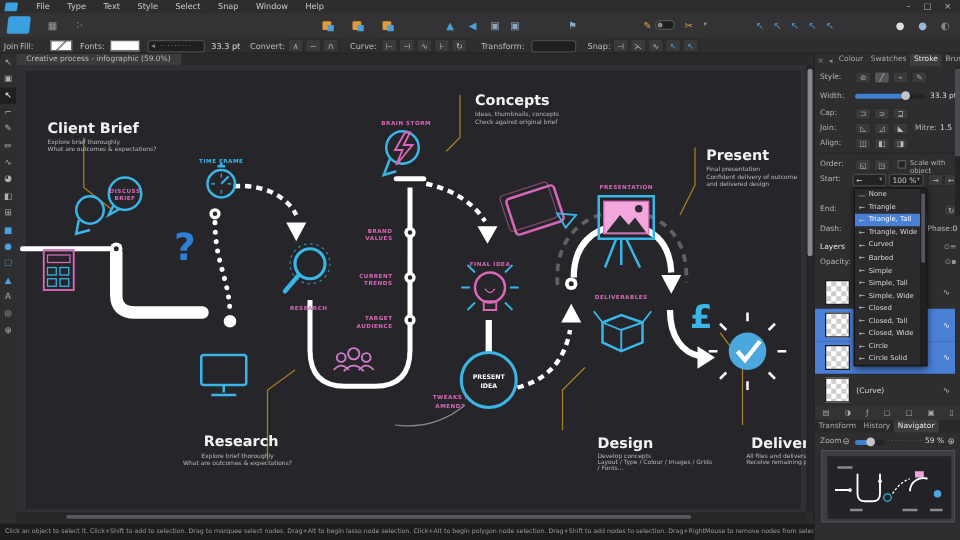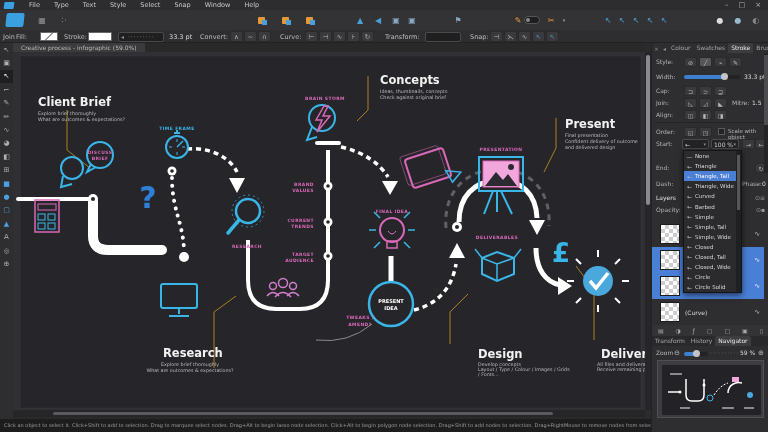--- a/index.html
+++ b/index.html
@@ -191,21 +191,21 @@
     <div class="tbtn gl" style="left:730px;color:#9ab8d0" data-g="●"></div>
     <div class="tbtn gl" style="left:748px;color:#8a8a8a" data-g="◐"></div>
   </div>
 
   <div id="ctxbar">
     <span class="cx" style="left:3px">Join</span>
     <span class="cx" style="left:16px">Fill:</span>
     <span class="cx" style="left:40px">
         <span class="swatch sw-none" style="width:18px"></span>
       </span>
-    <span class="cx" style="left:64px">Stroke:</span>
+    <span class="cx" style="left:64px">Fonts:</span>
     <span class="cx" style="left:88px">
         <span class="swatch" style="width:24px"></span>
       </span>
     <span class="cx" style="left:118px">
         <span class="wwidget">◂ ·········</span>
       </span>
     <span class="cx" style="left:169px;color:#dcdcde">33.3 pt</span>
     <span class="cx" style="left:200px">Convert:</span>
     <span class="cx" style="left:230px">
       <span class="cbtn">∧</span>

